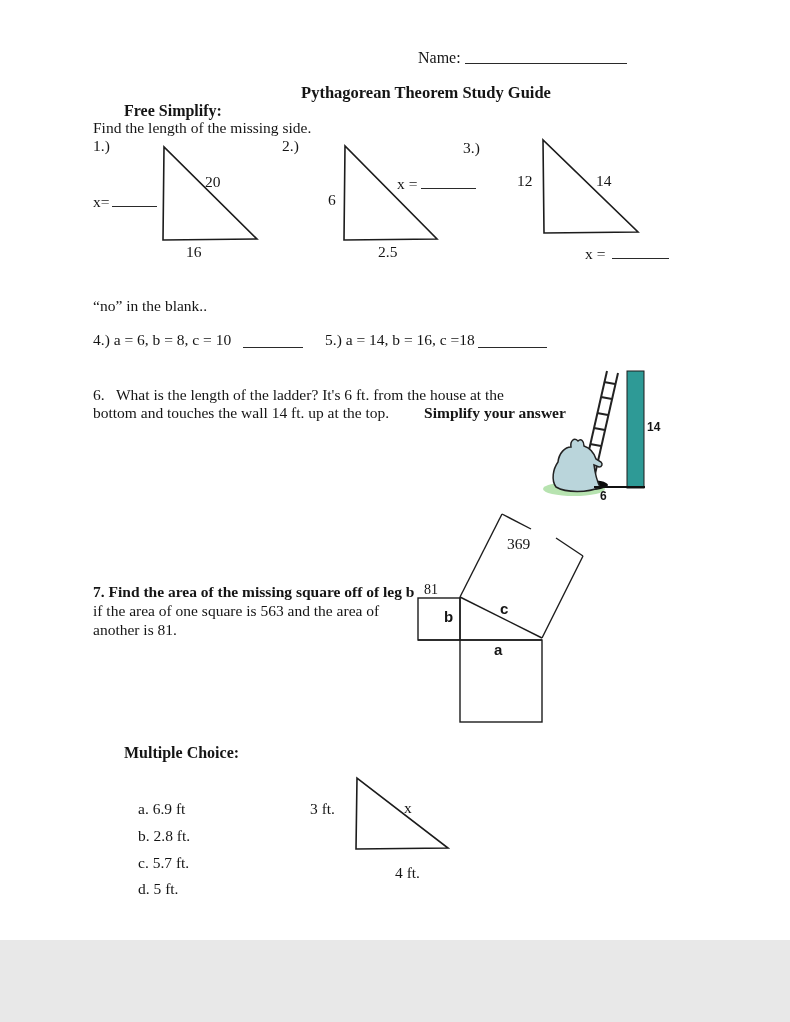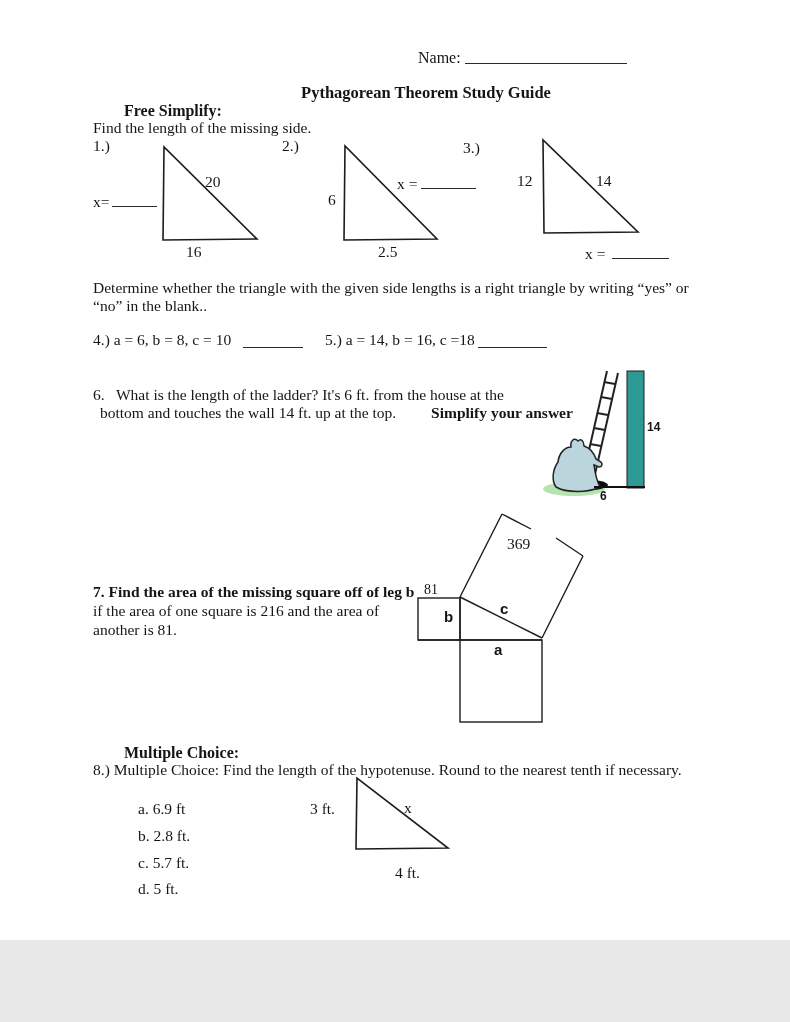--- a/index.html
+++ b/index.html
@@ -87,45 +87,43 @@
   <span class="t" style="left:328px;top:191px;">6</span>
   <span class="t" style="left:378px;top:243px;">2.5</span>
   <span class="t" style="left:397px;top:175px;">x =</span>
   <div class="blank" style="left:421px;top:188px;width:55px;"></div>
 
   <span class="t" style="left:517px;top:172px;">12</span>
   <span class="t" style="left:596px;top:172px;">14</span>
   <span class="t" style="left:585px;top:245px;">x =</span>
   <div class="blank" style="left:612px;top:258px;width:57px;"></div>
 
-  <div class="t" style="left:93px;top:279px;">Determine whether the triangle with the given side lengths is a right triangle by writing “yes” or</div>
   <div class="t" style="left:93px;top:297px;">“no” in the blank..</div>
 
   <span class="t" style="left:93px;top:331px;">4.) a = 6, b = 8, c = 10</span>
   <div class="blank" style="left:243px;top:347px;width:60px;"></div>
   <span class="t" style="left:325px;top:331px;">5.) a = 14, b = 16, c =18</span>
   <div class="blank" style="left:478px;top:347px;width:69px;"></div>
 
   <div class="t" style="left:93px;top:386px;">6.   What is the length of the ladder? It's 6 ft. from the house at the</div>
-  <div class="t" style="left:93px;top:404px;margin-left:7px;"><span>bottom and touches the wall 14 ft. up at the top. </span><span class="bold">Simplify your answer</span></div>
+  <div class="t" style="left:93px;top:404px;"><span>bottom and touches the wall 14 ft. up at the top. </span><span class="bold">Simplify your answer</span></div>
   <span class="t sans" style="left:647px;top:420px;font-size:12px;">14</span>
   <span class="t sans" style="left:600px;top:489px;font-size:12px;">6</span>
 
   <div class="t" style="left:93px;top:583px;font-weight:bold;">7. Find the area of the missing square off of leg b</div>
-  <div class="t" style="left:93px;top:602px;">if the area of one square is 216 and the area of</div>
+  <div class="t" style="left:93px;top:602px;">if the area of one square is 563 and the area of</div>
   <div class="t" style="left:93px;top:621px;">another is 81.</div>
 
   <span class="t" style="left:507px;top:535px;">369</span>
   <span class="t small" style="left:424px;top:582px;">81</span>
   <span class="t sans" style="left:444px;top:608px;font-size:15px;">b</span>
   <span class="t sans" style="left:500px;top:600px;font-size:15px;">c</span>
   <span class="t sans" style="left:494px;top:641px;font-size:15px;">a</span>
 
   <div class="t bold" style="left:93px;top:743px;font-size:16px;">Multiple Choice:</div>
-  <div class="t" style="left:93px;top:761px;">8.) Multiple Choice: Find the length of the hypotenuse. Round to the nearest tenth if necessary.</div>
 
   <span class="t" style="left:138px;top:800px;">a. 6.9 ft</span>
   <span class="t" style="left:138px;top:827px;">b. 2.8 ft.</span>
   <span class="t" style="left:138px;top:854px;">c. 5.7 ft.</span>
   <span class="t" style="left:138px;top:880px;">d. 5 ft.</span>
 
   <span class="t" style="left:310px;top:800px;">3 ft.</span>
   <span class="t" style="left:404px;top:799px;">x</span>
   <span class="t" style="left:395px;top:864px;">4 ft.</span>
 

